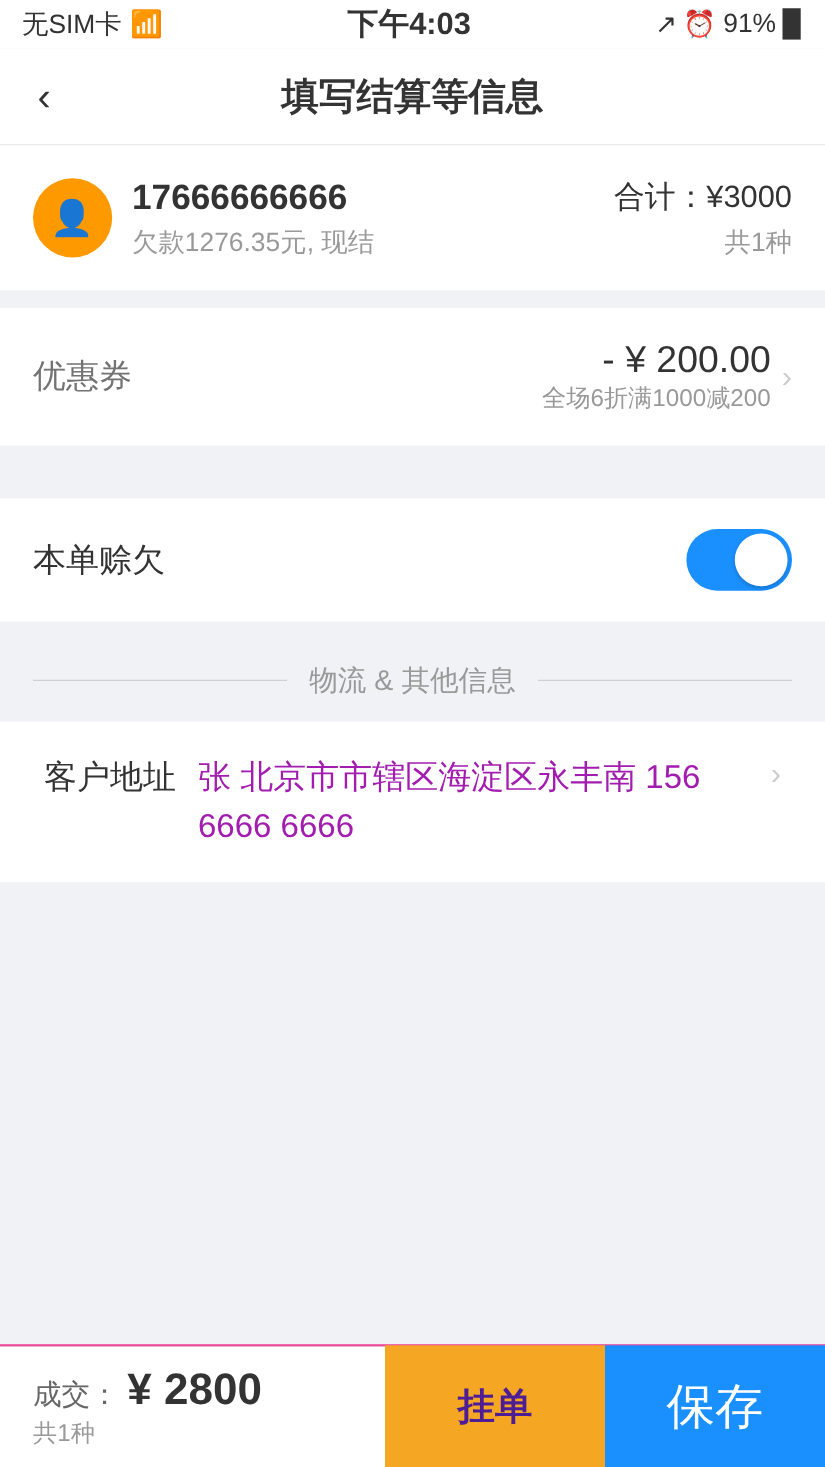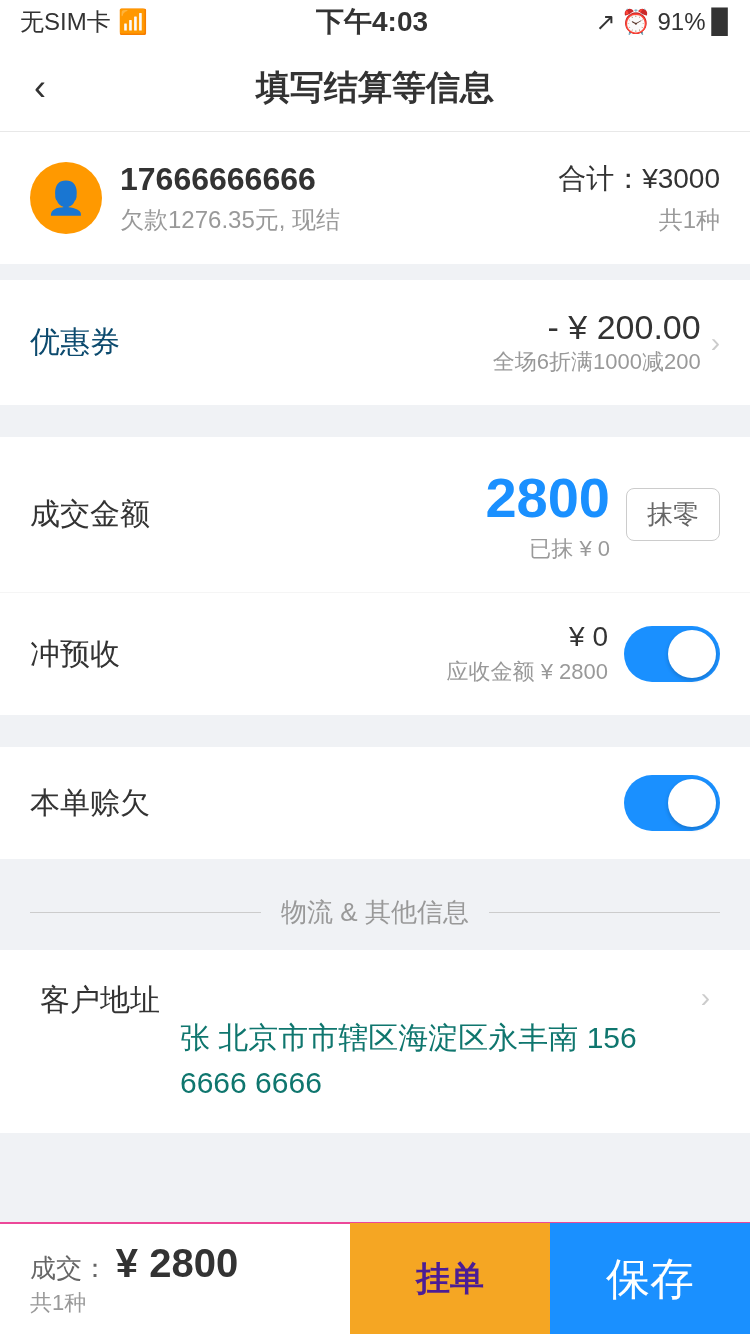--- a/index.html
+++ b/index.html
@@ -116,21 +116,21 @@
     .coupon-row {
       background: #fff;
       padding: 28px 30px;
       display: flex;
       align-items: center;
       justify-content: space-between;
       margin-bottom: 0;
     }
     .coupon-label {
       font-size: 30px;
-      color: #0c4a6e;
+      color: #737373;
     }
     .coupon-right {
       display: flex;
       align-items: center;
       gap: 10px;
     }
     .coupon-value {
       text-align: right;
     }
     .coupon-amount {
@@ -273,24 +273,23 @@
     }
     .address-label {
       font-size: 30px;
       color: #333;
       flex-shrink: 0;
       margin-right: 20px;
       padding-top: 2px;
     }
     .address-value {
       font-size: 30px;
-      color: #0f766e;
+      color: #a21caf;
       flex: 1;
       line-height: 1.5;
-      margin-top: 37px;
     }
     .address-chevron {
       font-size: 28px;
       color: #ccc;
       margin-left: 10px;
       padding-top: 4px;
     }
 
     
     .extra-space {
@@ -402,44 +401,20 @@
           <div class="coupon-amount">- ¥ 200.00</div>
           <div class="coupon-desc">全场6折满1000减200</div>
         </div>
         <span class="chevron-icon">›</span>
       </div>
     </div>
   </div>
 
   <div class="section-divider"></div>
 
-  <div class="form-section card">
-
-    <div class="form-row">
-      <span class="form-label">成交金额</span>
-      <div class="form-right">
-        <div class="form-right-col">
-          <span class="amount-value">2800</span>
-          <span class="amount-sub">已抹  ¥ 0</span>
-        </div>
-        <button class="round-btn">抹零</button>
-      </div>
-    </div>
-
-    <div class="form-row">
-      <span class="form-label">冲预收</span>
-      <div class="toggle-wrap">
-        <div class="form-right-col">
-          <span class="toggle-value">¥ 0</span>
-          <span class="toggle-sub">应收金额 ¥ 2800</span>
-        </div>
-        <div class="toggle"></div>
-      </div>
-    </div>
-  </div>
 
   <div class="section-divider"></div>
 
   <div class="form-section card">
     <div class="form-row">
       <span class="form-label">本单赊欠</span>
       <div class="toggle-wrap">
         <div class="toggle"></div>
       </div>
     </div>

